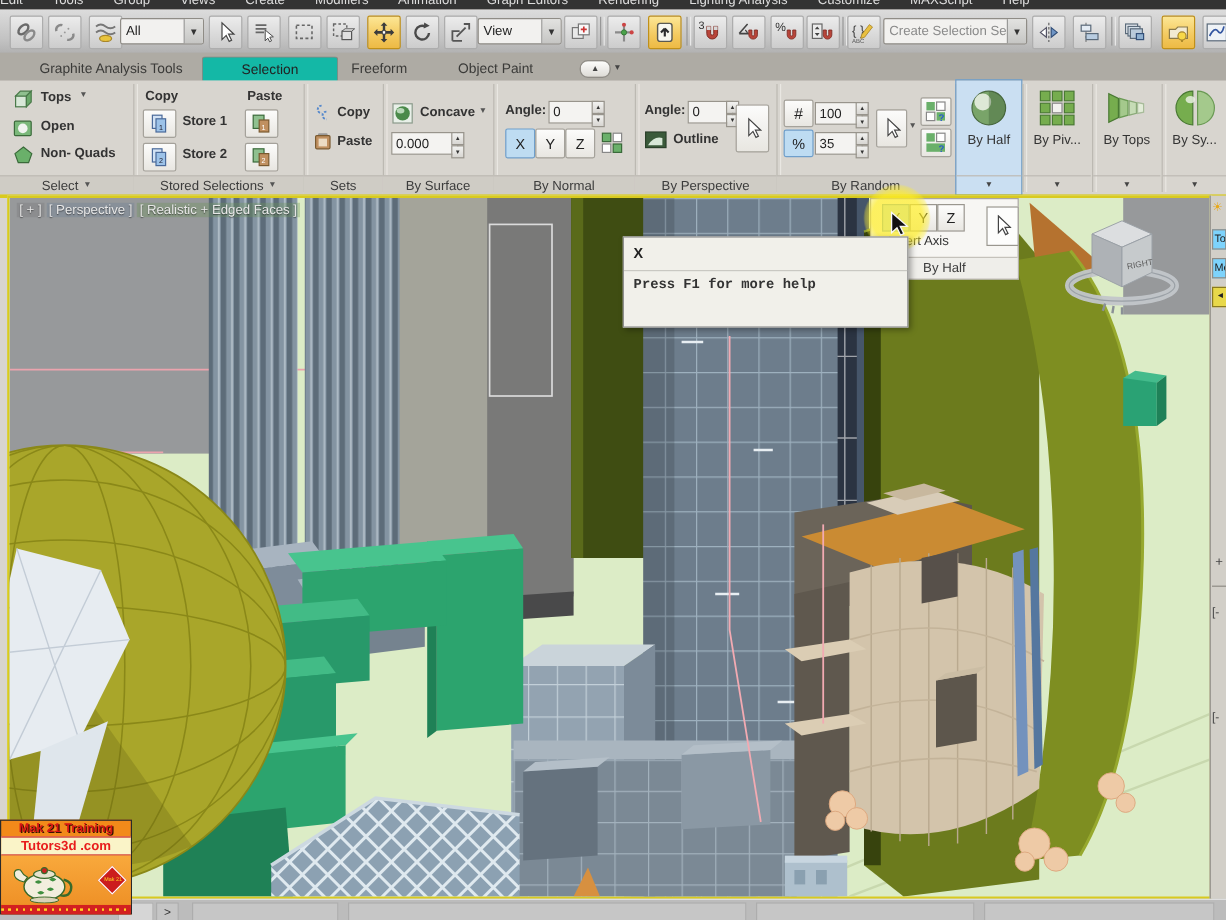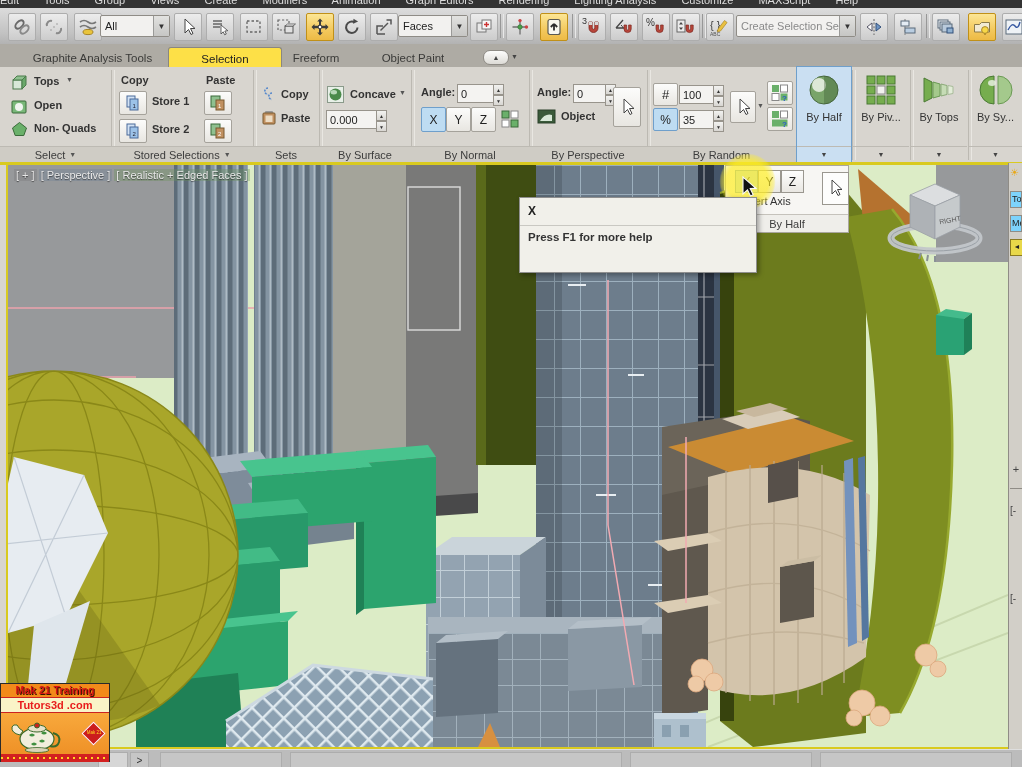--- a/index.html
+++ b/index.html
@@ -19,21 +19,21 @@
   .tsep{position:absolute;top:6px;width:2px;height:24px;border-left:1px solid #979797;border-right:1px solid #e8e8e8;}
   .dd{position:absolute;top:7px;height:20px;background:#f2f1ef;border:1px solid #8f8c86;border-radius:2px;
       display:flex;align-items:center;font-size:11px;}
   .dd .ddtxt{flex:1;padding:0 4px;white-space:nowrap;overflow:hidden;}
   .dd .dda{width:15px;height:100%;background:linear-gradient(#e2e2e0,#c6c6c4);border-left:1px solid #9a9a98;
       display:flex;align-items:center;justify-content:center;font-size:8px;color:#333;}
   
   #ribtabs{left:0;top:44px;width:1022px;height:23px;background:#aeaba4;border-bottom:1px solid #98958e;}
   .rtab{position:absolute;top:4px;height:19px;display:flex;align-items:center;justify-content:center;
         color:#3a3a38;font-size:11.5px;white-space:nowrap;}
-  .rtab.active{background:#fde047;border:1px solid #8a8780;border-bottom:none;border-radius:3px 3px 0 0;top:3px;height:21px;color:#222;}
+  .rtab.active{background:#14b8a6;border:1px solid #8a8780;border-bottom:none;border-radius:3px 3px 0 0;top:3px;height:21px;color:#222;}
   #ribbon{left:0;top:67px;width:1022px;height:95px;background:#d8d5cf;}
   .psep{position:absolute;top:3px;width:2px;height:90px;border-left:1px solid #bcb9b2;border-right:1px solid #e9e7e2;}
   .pfoot{position:absolute;top:79px;height:15px;background:#cfccc5;border-top:1px solid #bdbab3;
          display:flex;align-items:center;justify-content:center;color:#3c3c3c;font-size:11px;}
   .pfoot .fa{font-size:7px;margin-left:4px;color:#555;}
   .rlbl{position:absolute;font-size:11px;color:#333;white-space:nowrap;font-weight:bold;}
   .rbtn{position:absolute;border:1px solid #a5a29b;background:linear-gradient(#fcfcfb,#e8e6e1);border-radius:2px;
         display:flex;align-items:center;justify-content:center;}
   .rbtn.blue{background:#bedcf2;border:1px solid #6f9fcb;}
   .rfield{position:absolute;background:#f4f3f1;border:1px solid #98948c;display:flex;align-items:center;padding:0 3px;font-size:11px;}
@@ -62,21 +62,21 @@
   #flyfoot{position:absolute;left:0;right:0;bottom:0;height:17px;border-top:1px solid #c5c2bb;background:#efeeea;
            display:flex;align-items:center;justify-content:center;color:#3c3c3c;}
   #hlcircle{left:719px;top:153px;width:57px;height:57px;border-radius:50%;
             background:radial-gradient(circle,rgba(255,238,40,.72) 52%,rgba(255,238,40,.34) 66%,rgba(255,238,40,0) 70%);}
   
   #tooltip{left:519px;top:197px;width:238px;height:76px;background:#f1f0ea;border:1px solid #8f8f8f;
            box-shadow:2px 2px 5px rgba(0,0,0,.35);box-sizing:border-box;padding:6px 8px;}
   #tooltip .tt{font-weight:bold;font-size:12px;color:#222;}
   #tooltip .tb{margin-top:7px;font-size:11.5px;color:#4a4a4a;}
   #tooltip hr{border:none;border-top:1px solid #c9c8c2;margin:7px -8px 5px -8px;}
-  #tooltip .th{font-weight:bold;font-size:11.5px;color:#333;}
+  #tooltip .th{font-weight:bold;font-size:11.5px;color:#333;font-family:Liberation Mono, monospace;}
   
   #sliver{left:1008px;top:163px;width:14px;height:586px;background:#d2cfc8;border-left:1px solid #8f8c86;box-sizing:border-box;}
   .slitem{position:absolute;left:1px;width:12px;overflow:hidden;}
   .slfield{height:17px;background:#7dd3fc;border:1px solid #8f8c86;font-size:9px;line-height:15px;padding-left:1px;box-sizing:border-box;}
   
   #bottombar{left:0;top:749px;width:1022px;height:18px;background:#bcbcbc;border-top:1px solid #dedede;}
   .bseg{position:absolute;top:2px;height:14px;background:#c6c6c6;border:1px solid #adadad;}
   
   #logo{left:0;top:683px;width:110px;height:79px;background:#f28a1a;border:1px solid #2a2a2a;box-sizing:border-box;}
   #logo .l1{height:13px;text-align:center;font-size:10.5px;font-weight:bold;color:#d81414;
@@ -173,21 +173,21 @@
         </svg>
     </div>
     <div class="tbtn" style="left:370px">
       <svg class="icn" width="20" height="20">
           <path d="M3 17 V9 H9 M3 17 H11" fill="none" stroke="#555" stroke-width="1.5"></path>
           <path d="M6.5 13.5 L14 6" stroke="#555" stroke-width="1.5"></path>
           <path d="M12.5 3 H17 V7.5" fill="none" stroke="#555" stroke-width="1.5"></path>
         </svg>
     </div>
     <div class="dd" style="left:398px;width:68px">
-      <span class="ddtxt">Faces</span>
+      <span class="ddtxt">View</span>
       <span class="dda">▼</span>
     </div>
     <div class="tbtn" style="left:470px">
       <svg class="icn" width="20" height="20">
           <rect x="3" y="6" width="9" height="9" fill="#e9e9e9" stroke="#777"></rect>
           <rect x="8" y="3" width="9" height="9" fill="#f8f8f8" stroke="#777"></rect>
           <path d="M12.5 5 v5 M10 7.5 h5" stroke="#cc3333" stroke-width="1.4"></path>
         </svg>
     </div>
     <div class="tsep" style="left:500px"></div>
@@ -431,21 +431,21 @@
         <span>0</span>
       </div>
     <div class="spin" style="left:605px;top:17px">
         <div>▲</div>
         <div>▼</div>
       </div>
     <svg class="abs icn" style="left:537px;top:41px" width="19" height="17">
         <rect x="1" y="2" width="17" height="13" fill="#3a5a3a" stroke="#2a402a"></rect>
         <path d="M3 13 q5 -8 12 -6 l0 6 z" fill="#d8e8d8"></path>
       </svg>
-    <span class="rlbl" style="left:561px;top:43px">Object</span>
+    <span class="rlbl" style="left:561px;top:43px">Outline</span>
     <div class="rbtn" style="left:613px;top:20px;width:26px;height:38px">
       <svg class="icn" width="16" height="20">
           <path d="M5 2 L5 16 L8.5 12.5 L11 17.5 L13 16.5 L10.5 11.5 L15 11.5 Z" fill="#fff" stroke="#444"></path>
         </svg>
     </div>
     <div class="pfoot" style="left:529px;width:118px">
         <span>By Perspective</span>
       </div>
     <div class="psep" style="left:647px"></div>
 

